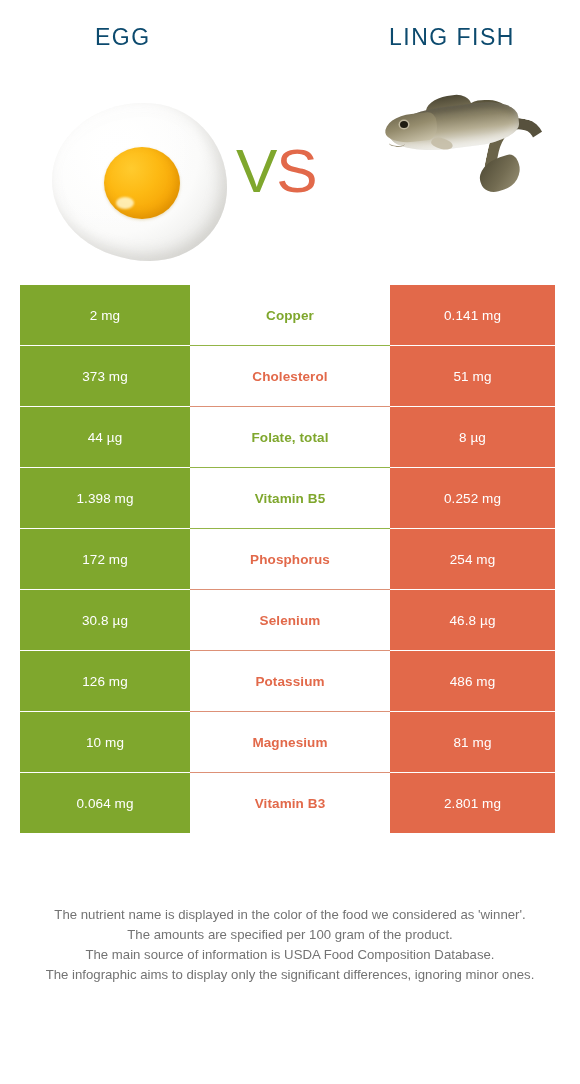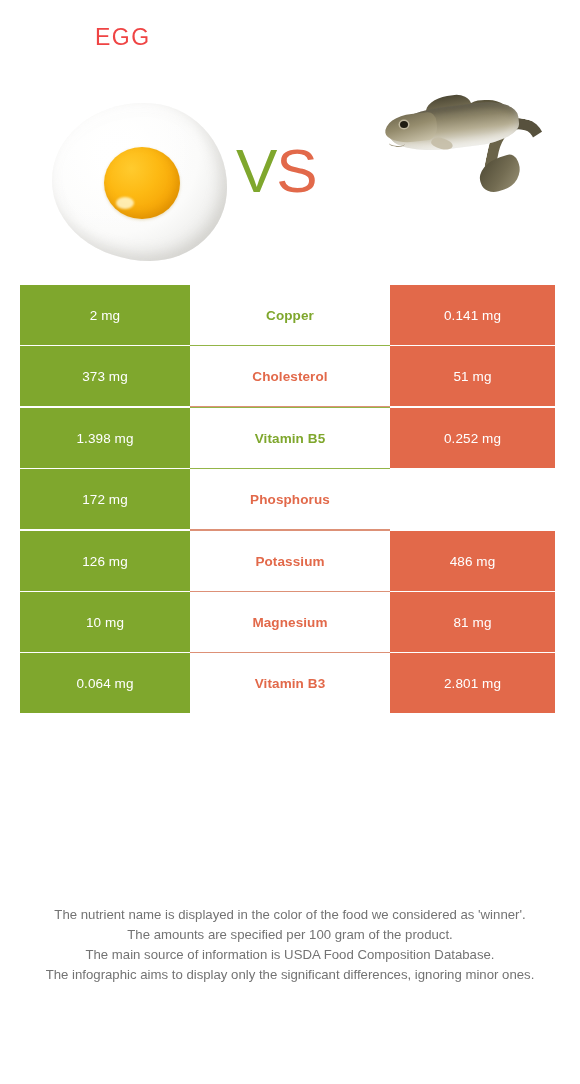--- a/index.html
+++ b/index.html
@@ -26,21 +26,21 @@
     width: 580px;
   }
 
   .food-title {
     position: absolute;
     top: 24px;
     font-family: "Liberation Sans", sans-serif;
     font-size: 23px;
     font-weight: 300;
     letter-spacing: 1.5px;
-    color: #ef4444;
+    color: #0c4a6e;
     white-space: nowrap;
   }
   .food-title.left  { left: 95px; }
   .food-title.right { left: 389px; }
 
   .vs {
     position: absolute;
     left: 236px;
     top: 140px;
     font-size: 62px;
@@ -253,20 +253,21 @@
   .footnote p { margin: 0; }
 </style>
 </head>
 <body>
 
 <div class="page">
 
   <div class="header">
 
     <div class="food-title left">EGG</div>
+    <div class="food-title right">LING FISH</div>
 
     <div class="food-img egg">
       <div class="egg-white"></div>
       <div class="yolk"></div>
       <div class="yolk-shine"></div>
     </div>
 
     <div class="vs">
       <span class="v">V</span><span class="s">S</span>
     </div>
@@ -311,20 +312,31 @@
         </div>
         <div class="cell right">
           <div class="bar red">51 mg</div>
         </div>
       </div>
       <div class="divider-wrap">
         <div class="divider-sp"></div>
         <div class="divider-ln red"></div>
         <div class="divider-sp"></div>
       </div>
+      <div class="row">
+        <div class="cell left">
+          <div class="bar green">44 µg</div>
+        </div>
+        <div class="cell mid">
+          <div class="label green">Folate, total</div>
+        </div>
+        <div class="cell right">
+          <div class="bar red">8 µg</div>
+        </div>
+      </div>
       <div class="divider-wrap">
         <div class="divider-sp"></div>
         <div class="divider-ln green"></div>
         <div class="divider-sp"></div>
       </div>
       <div class="row">
         <div class="cell left">
           <div class="bar green">1.398 mg</div>
         </div>
         <div class="cell mid">
@@ -339,25 +351,39 @@
         <div class="divider-ln green"></div>
         <div class="divider-sp"></div>
       </div>
       <div class="row">
         <div class="cell left">
           <div class="bar green">172 mg</div>
         </div>
         <div class="cell mid">
           <div class="label red">Phosphorus</div>
         </div>
+        <div class="cell right">
+          <div class="bar red">254 mg</div>
+        </div>
       </div>
       <div class="divider-wrap">
         <div class="divider-sp"></div>
         <div class="divider-ln red"></div>
         <div class="divider-sp"></div>
+      </div>
+      <div class="row">
+        <div class="cell left">
+          <div class="bar green">30.8 µg</div>
+        </div>
+        <div class="cell mid">
+          <div class="label red">Selenium</div>
+        </div>
+        <div class="cell right">
+          <div class="bar red">46.8 µg</div>
+        </div>
       </div>
       <div class="divider-wrap">
         <div class="divider-sp"></div>
         <div class="divider-ln red"></div>
         <div class="divider-sp"></div>
       </div>
       <div class="row">
         <div class="cell left">
           <div class="bar green">126 mg</div>
         </div>

